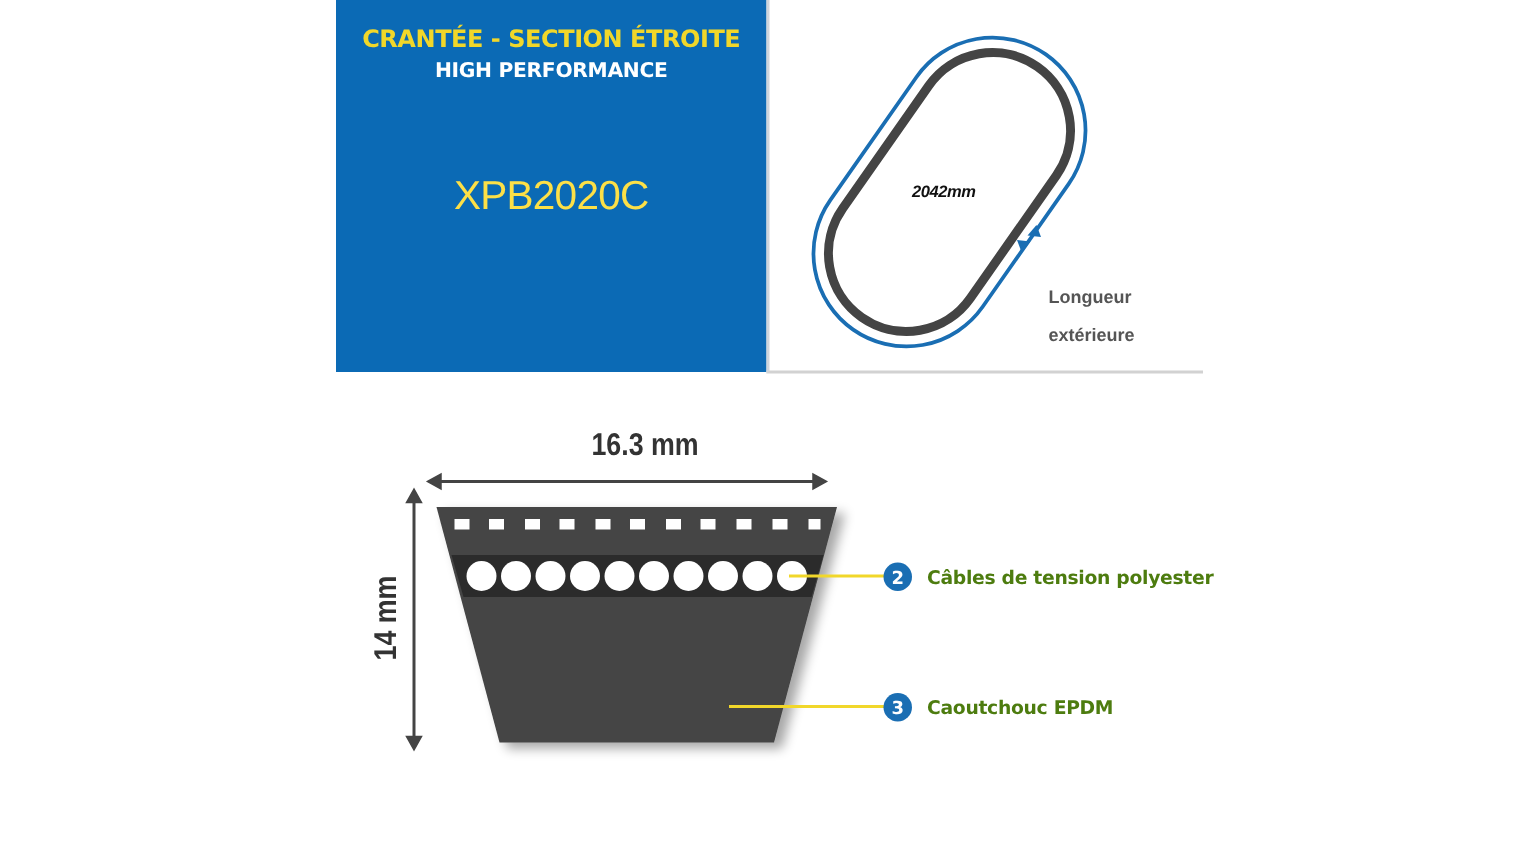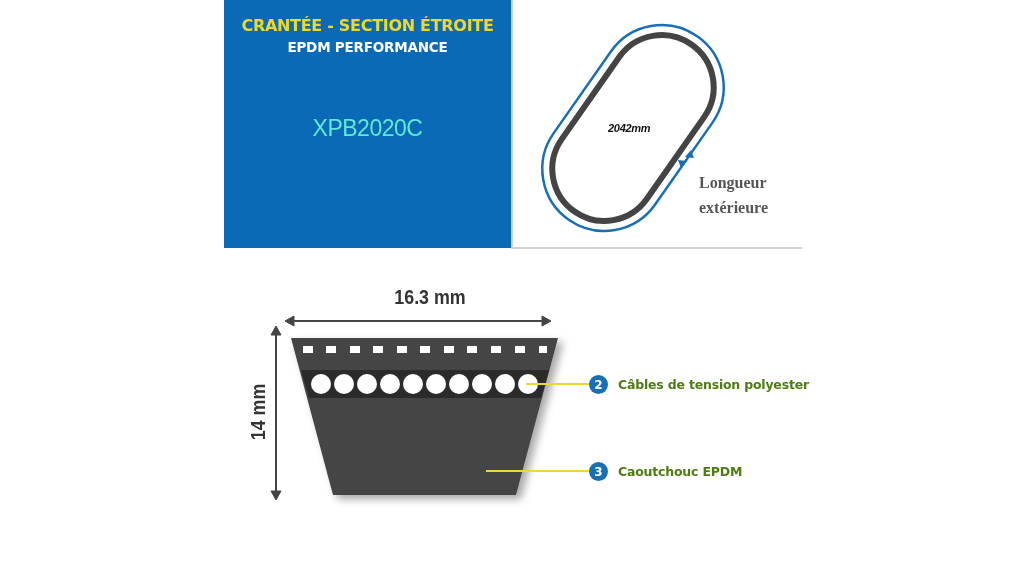--- a/index.html
+++ b/index.html
@@ -1,37 +1,37 @@
 <!DOCTYPE html>
 <html><head>
 <meta charset="utf-8">
 <style>
   html, body { margin:0; padding:0; }
   body { width:1024px; height:576px; background:#ffffff; position:relative; overflow:hidden; font-family:"Liberation Sans", sans-serif; }
   .blue-panel { position:absolute; left:224px; top:0; width:287px; height:248px; background:#0b6ab5;padding-left:16px; }
   .blue-panel .l1 { position:absolute; left:0; width:287px; top:16px; text-align:center; color:#f1d72a; font-family:"DejaVu Sans", sans-serif; font-weight:bold; font-size:16px; letter-spacing:-0.3px; }
   .blue-panel .l2 { position:absolute; left:0; width:287px; top:39px; text-align:center; color:#ffffff; font-family:"DejaVu Sans", sans-serif; font-weight:bold; font-size:13.5px; letter-spacing:-0.2px; }
-  .blue-panel .code { position:absolute; left:0; width:287px; top:115px; text-align:center; color:#5eead4; font-family:"Liberation Sans", sans-serif; font-size:23px; letter-spacing:-0.5px; }
+  .blue-panel .code { position:absolute; left:0; width:287px; top:115px; text-align:center; color:#fde047; font-family:"Liberation Sans", sans-serif; font-size:27px; letter-spacing:-0.5px; }
   .right-panel { position:absolute; left:511px; top:0; width:289px; height:247px; border-left:2px solid #cfd5dc; border-bottom:2px solid #d2d2d2; background:#fff; }
   .oval-svg { position:absolute; left:0; top:0; }
-  .len-label { position:absolute; left:186px; top:170px; color:#555; font-family:Liberation Serif, serif; font-weight:bold; font-size:16px; line-height:25px; }
+  .len-label { position:absolute; left:186px; top:186px; color:#555; font-family:Liberation Sans, sans-serif; font-weight:bold; font-size:12px; line-height:25px; }
   .len-value { position:absolute; left:95px; top:122px; font-family:"Liberation Sans", sans-serif; font-weight:bold; font-size:11px; color:#111; letter-spacing:-0.3px;font-style:italic; }
   .diagram { position:absolute; left:0; top:0; width:1024px; height:576px; }
   .dim-w { position:absolute; left:360px; top:285px; width:140px; text-align:center; font-family:"Liberation Sans", sans-serif; font-weight:bold; font-size:21px; color:#333; transform:scaleX(0.85); transform-origin:center; }
   .dim-h { position:absolute; left:218px; top:400px; width:80px; text-align:center; font-family:"Liberation Sans", sans-serif; font-weight:bold; font-size:21px; color:#333; transform:rotate(-90deg) scaleX(0.85); transform-origin:center; }
   .callout { position:absolute; display:flex; align-items:center; }
   .badge { width:19px; height:19px; border-radius:50%; background:#1a6eb3; color:#fff; font-family:"DejaVu Sans", sans-serif; font-weight:bold; font-size:12px; display:flex; align-items:center; justify-content:center; }
   .callout-text { margin-left:10px; font-family:"DejaVu Sans", sans-serif; font-weight:bold; font-size:12.5px; color:#4d7c0f; letter-spacing:-0.2px; white-space:nowrap; }
 </style>
 </head>
 <body>
 
 <div class="blue-panel">
   <div class="l1">CRANTÉE - SECTION ÉTROITE</div>
-  <div class="l2">EPDM PERFORMANCE</div>
+  <div class="l2">HIGH PERFORMANCE</div>
   <div class="code">XPB2020C</div>
 </div>
 
 <div class="right-panel">
   <svg class="oval-svg" width="289" height="247">
 
     <g transform="translate(120,128) rotate(35)">
       <rect x="-62" y="-112" width="124" height="224" rx="62" ry="62" fill="none" stroke="#1a6eb3" stroke-width="2.5"></rect>
       <rect x="-52" y="-102" width="104" height="204" rx="52" ry="52" fill="none" stroke="#444" stroke-width="6"></rect>
     </g>

